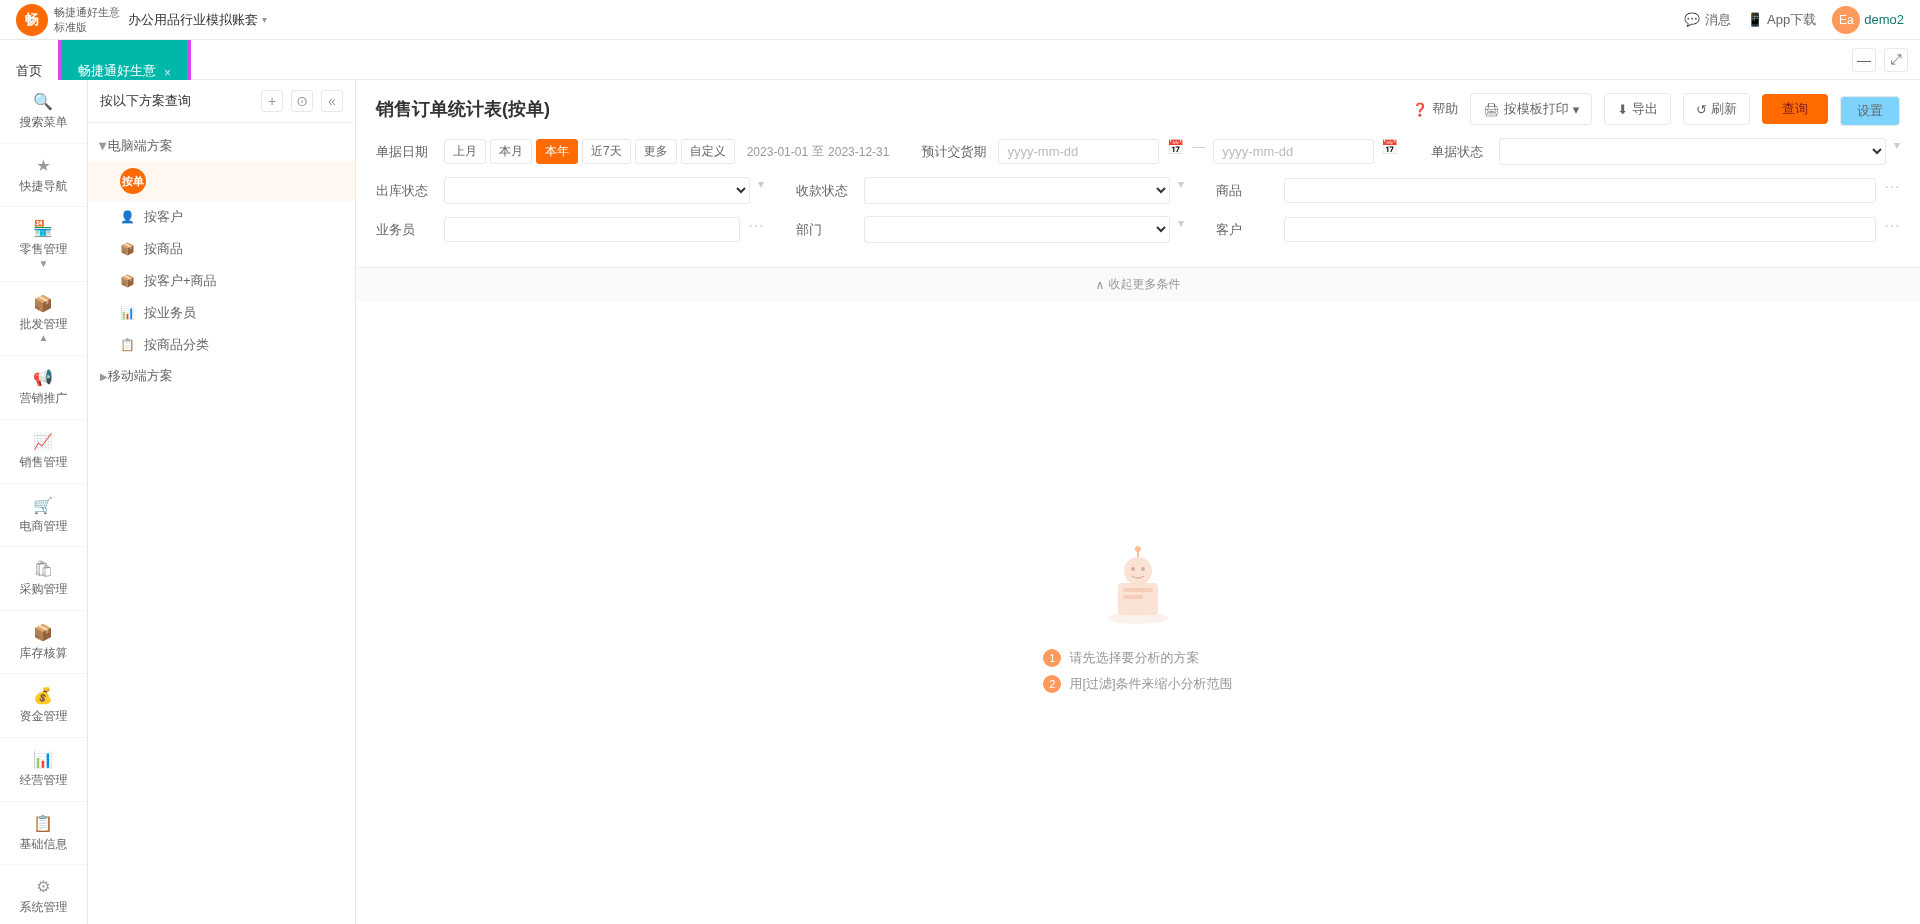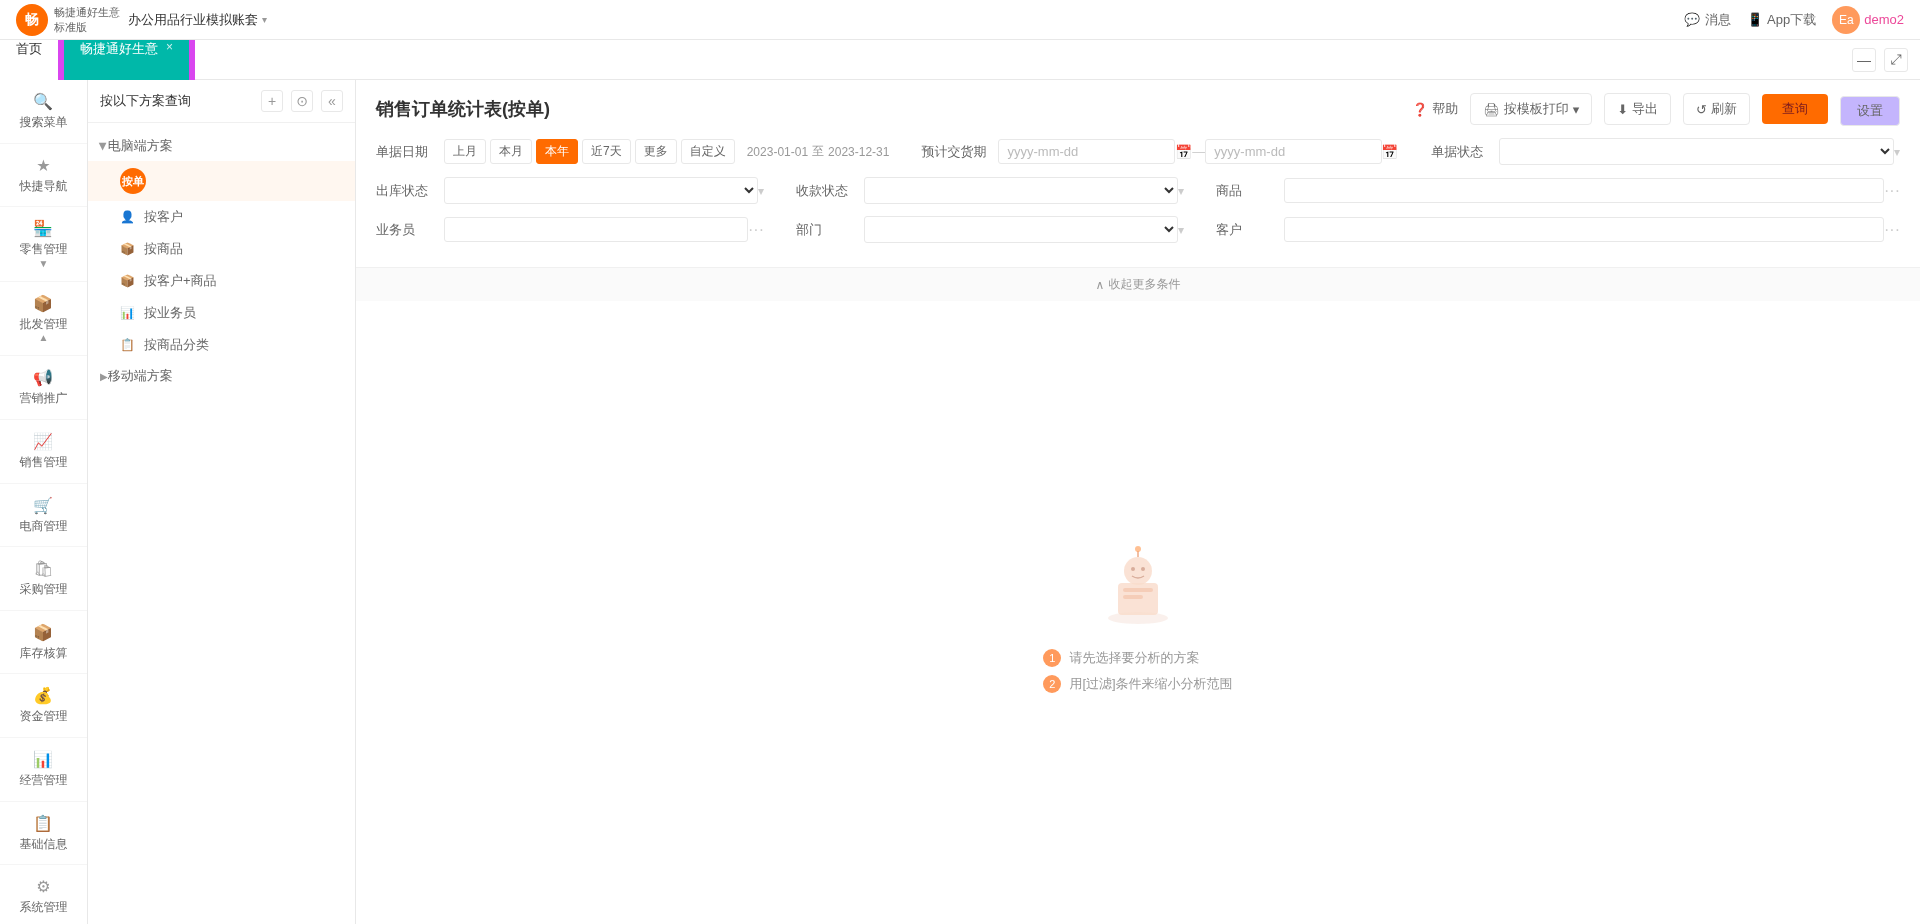--- a/index.html
+++ b/index.html
@@ -9,25 +9,25 @@
     .topbar { height: 40px; background: #fff; display: flex; align-items: center; padding: 0 16px; border-bottom: 1px solid #e8e8e8; justify-content: space-between; }
     .topbar-left { display: flex; align-items: center; gap: 8px; }
     .logo-area { display: flex; align-items: center; gap: 6px; }
     .logo-icon { width: 32px; height: 32px; background: #ff6b00; border-radius: 50%; display: flex; align-items: center; justify-content: center; color: white; font-size: 14px; font-weight: bold; }
     .logo-text { font-size: 11px; color: #666; line-height: 1.3; }
     .app-selector { display: flex; align-items: center; gap: 4px; color: #333; font-size: 13px; cursor: pointer; }
     .app-selector .chevron { color: #999; font-size: 10px; }
     .topbar-right { display: flex; align-items: center; gap: 16px; }
     .topbar-action { display: flex; align-items: center; gap: 4px; color: #666; cursor: pointer; font-size: 13px; }
     .avatar { width: 28px; height: 28px; background: #ff9a5c; border-radius: 50%; display: flex; align-items: center; justify-content: center; color: white; font-size: 12px; }
-    .username { color: #ec4899; font-size: 13px; cursor: pointer; }
+    .username { color: #0f766e; font-size: 13px; cursor: pointer; }
 
     
     .nav-tabs { height: 40px; background: #fff; display: flex; align-items: center; padding: 0; border-bottom: 1px solid #e8e8e8; }
-    .nav-tab { height: 40px; padding: 0 16px; display: flex; align-items: flex-start; cursor: pointer; font-size: 13px; color: #666; border-right: 6px solid #d946ef; }
+    .nav-tab { height: 40px; padding: 0 16px; display: flex; align-items: flex-end; cursor: pointer; font-size: 13px; color: #666; border-right: 4px solid #d946ef; }
     .nav-tab.active { background: #00b8a9; color: white; }
     .nav-tab .close-btn { margin-left: 8px; color: rgba(255,255,255,0.8); font-size: 12px; cursor: pointer; }
     .nav-tab.home { background: #fff; color: #333; }
     .nav-tab-spacer { flex: 1; }
     .nav-tab-controls { display: flex; align-items: center; gap: 8px; padding-right: 12px; }
     .nav-ctrl-btn { width: 24px; height: 24px; display: flex; align-items: center; justify-content: center; cursor: pointer; color: #666; font-size: 14px; border: 1px solid #e8e8e8; border-radius: 3px; }
 
     
     .main-layout { display: flex; flex: 1; overflow: hidden; }
 
@@ -68,41 +68,41 @@
     .page-action.secondary { border: 1px solid #e8e8e8; padding: 6px 12px; border-radius: 4px; }
 
     
     .filter-area { padding: 12px 20px; background: #fff; }
     .filter-row { display: flex; align-items: center; gap: 12px; margin-bottom: 12px; }
     .filter-label { color: #666; font-size: 13px; white-space: nowrap; min-width: 56px; }
     .date-shortcuts { display: flex; align-items: center; gap: 4px; }
     .date-btn { padding: 3px 8px; border: 1px solid #e8e8e8; border-radius: 3px; cursor: pointer; font-size: 12px; color: #666; background: #fff; }
     .date-btn.active { background: #ff6b00; color: white; border-color: #ff6b00; }
     .date-range { display: flex; align-items: center; gap: 4px; color: #999; font-size: 12px; }
-    .filter-input-group { display: flex; align-items: center; gap: 0; flex: 1; }
+    .filter-input-group { display: flex; gap: 8px; flex: 1; }
     .filter-input { border: 1px solid #e8e8e8; border-radius: 3px; padding: 4px 8px; font-size: 13px; color: #333; outline: none; flex: 1; }
     .filter-input::placeholder { color: #bbb; }
     .filter-select { border: 1px solid #e8e8e8; border-radius: 3px; padding: 4px 8px; font-size: 13px; color: #333; outline: none; flex: 1; background: white; cursor: pointer; }
     .filter-cal-icon { color: #ccc; cursor: pointer; font-size: 14px; }
     .filter-dash { color: #ccc; }
     .filter-dots { color: #ccc; cursor: pointer; font-size: 16px; }
 
     
     .collapse-bar { padding: 8px 20px; display: flex; align-items: center; justify-content: center; border-top: 1px solid #f0f0f0; cursor: pointer; color: #999; font-size: 12px; gap: 4px; background: #fafafa; }
 
     
     .empty-state { flex: 1; display: flex; flex-direction: column; align-items: center; justify-content: center; gap: 16px; padding: 40px; }
     .empty-icon { width: 100px; height: 100px; opacity: 0.6; }
     .empty-tips { display: flex; flex-direction: column; gap: 8px; }
     .empty-tip { display: flex; align-items: center; gap: 8px; color: #999; font-size: 13px; }
     .tip-num { width: 18px; height: 18px; background: #ff9a5c; color: white; border-radius: 50%; font-size: 11px; display: flex; align-items: center; justify-content: center; flex-shrink: 0; }
 
     
     .query-btn { background: #ff6b00; color: #7f1d1d; border: none; padding: 6px 20px; border-radius: 4px; cursor: pointer; font-size: 13px; }
-    .settings-btn { background: #c4b5fd; color: #666; border: 1px solid #e8e8e8; padding: 5px 16px; border-radius: 4px; cursor: pointer; font-size: 13px; margin-top: 4px; }
+    .settings-btn { background: #7dd3fc; color: #666; border: 1px solid #e8e8e8; padding: 5px 16px; border-radius: 4px; cursor: pointer; font-size: 13px; margin-top: 4px; }
     .dropdown-arrow { color: #ccc; font-size: 12px; cursor: pointer; }
   </style>
 </head>
 <body>
 
 <div class="topbar">
   <div class="topbar-left">
     <div class="logo-area">
       <div class="logo-icon">畅</div>
       <div class="logo-text">

